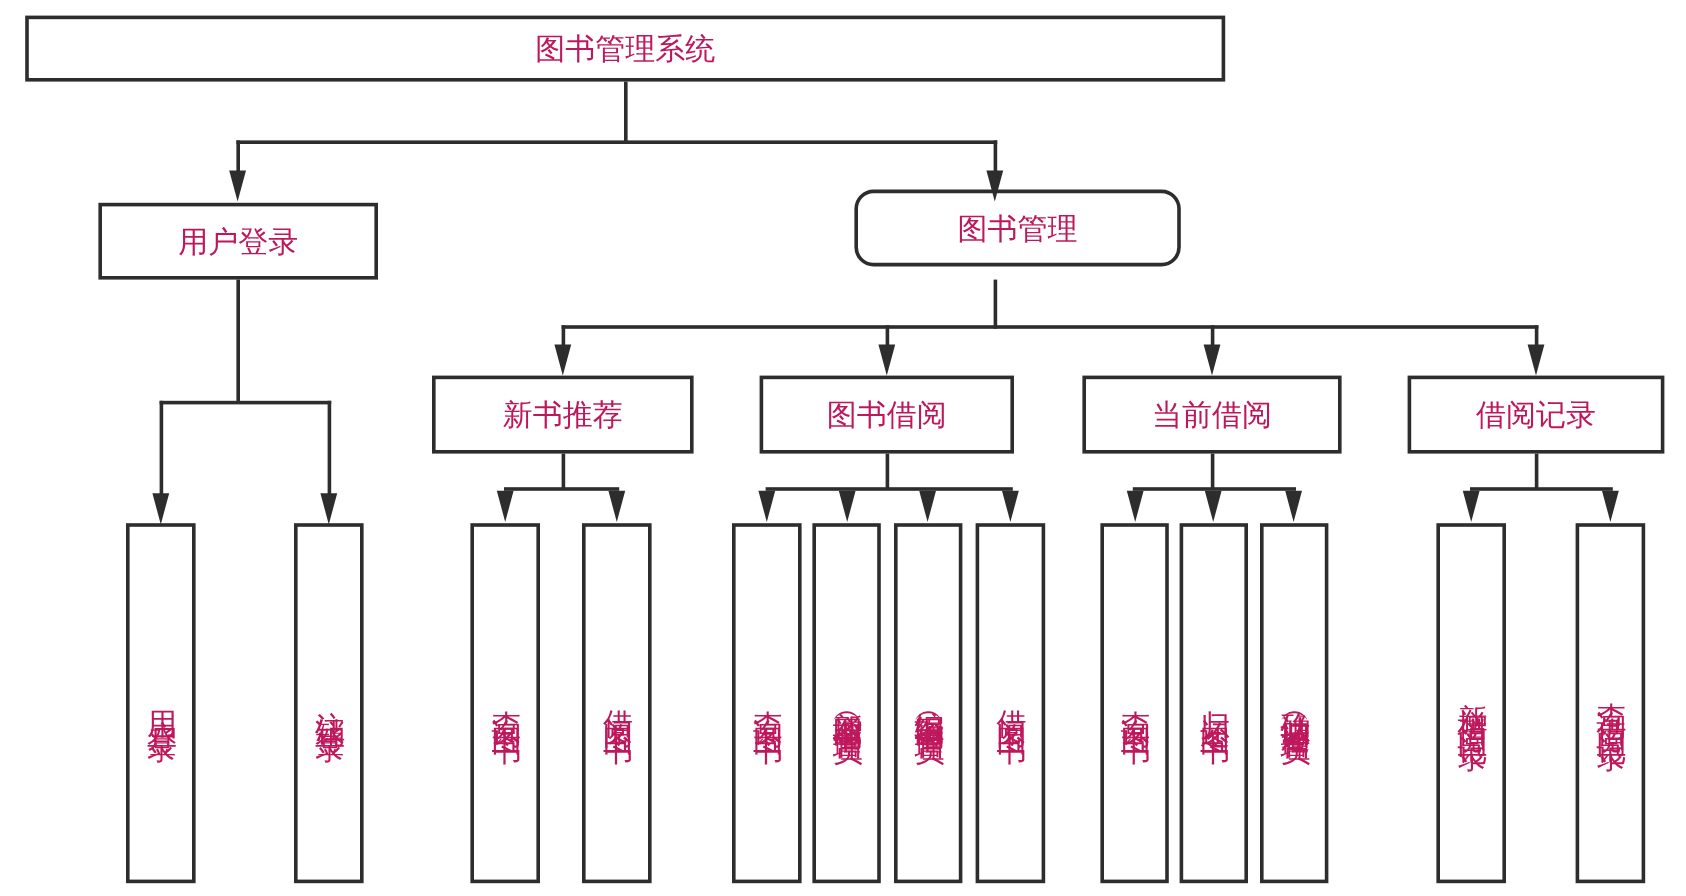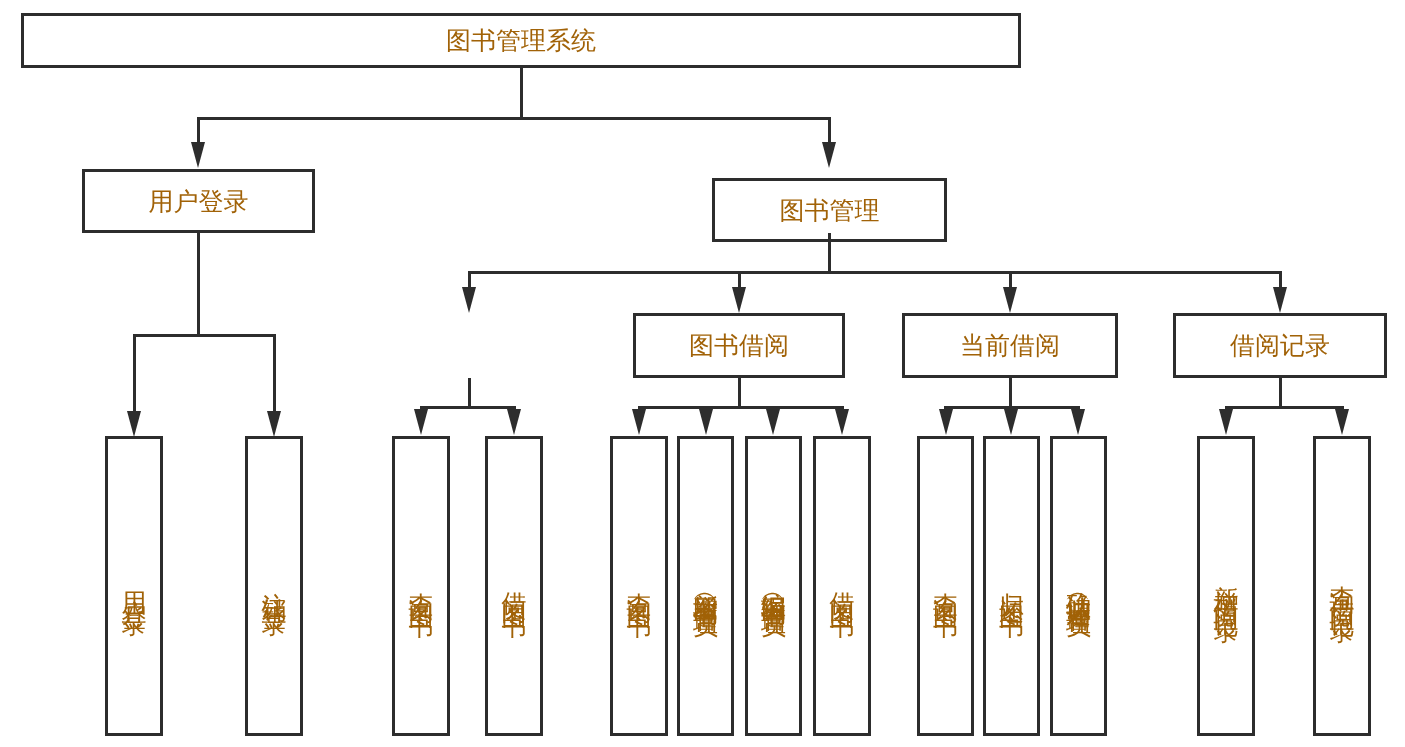--- a/index.html
+++ b/index.html
@@ -4,21 +4,21 @@
 <style>
   html,body{margin:0;padding:0;background:#ffffff;}
   #canvas{
     position:relative;width:1405px;height:747px;background:#ffffff;overflow:hidden;
     font-family:"Liberation Sans",sans-serif;
   }
   .box{
     position:absolute;border:3px solid #2d2d2d;background:#ffffff;
     display:flex;align-items:center;justify-content:center;box-sizing:border-box;
   }
-  .box .lbl{color:#a16207;font-size:25px;white-space:nowrap;}
+  .box .lbl{color:#be185d;font-size:25px;white-space:nowrap;}
   .vbox .lbl{
     writing-mode:vertical-rl;text-orientation:mixed;
     letter-spacing:7px;line-height:1;white-space:normal;
   }
   .vbox .lbl.tight{letter-spacing:3px;}
   .ln{position:absolute;background:#2d2d2d;}
   .arrow{
     position:absolute;width:0;height:0;
     border-left:7px solid transparent;border-right:7px solid transparent;
     border-top:26px solid #2d2d2d;
@@ -34,24 +34,27 @@
 <div id="canvas">
 
   <div class="box" style="left:21px;top:13px;width:1000px;height:55px;">
     <span class="lbl">图书管理系统</span>
   </div>
 
   <div class="box" style="left:82px;top:169px;width:233px;height:64px;">
     <span class="lbl">用户登录</span>
   </div>
 
-  <div class="box" style="left:712px;top:178px;width:235px;height:64px;">
+  <div class="box" style="left:712px;top:158px;width:272px;height:64px;border-radius:16px;">
     <span class="lbl">图书管理</span>
   </div>
 
+  <div class="box" style="left:360px;top:313px;width:218px;height:65px;">
+    <span class="lbl">新书推荐</span>
+  </div>
 
   <div class="box" style="left:633px;top:313px;width:212px;height:65px;text-align:right;">
     <span class="lbl">图书借阅</span>
   </div>
 
   <div class="box" style="left:1173px;top:313px;width:214px;height:65px;">
     <span class="lbl">借阅记录</span>
   </div>
 
   <div class="box" style="left:902px;top:313px;width:216px;height:65px;">

